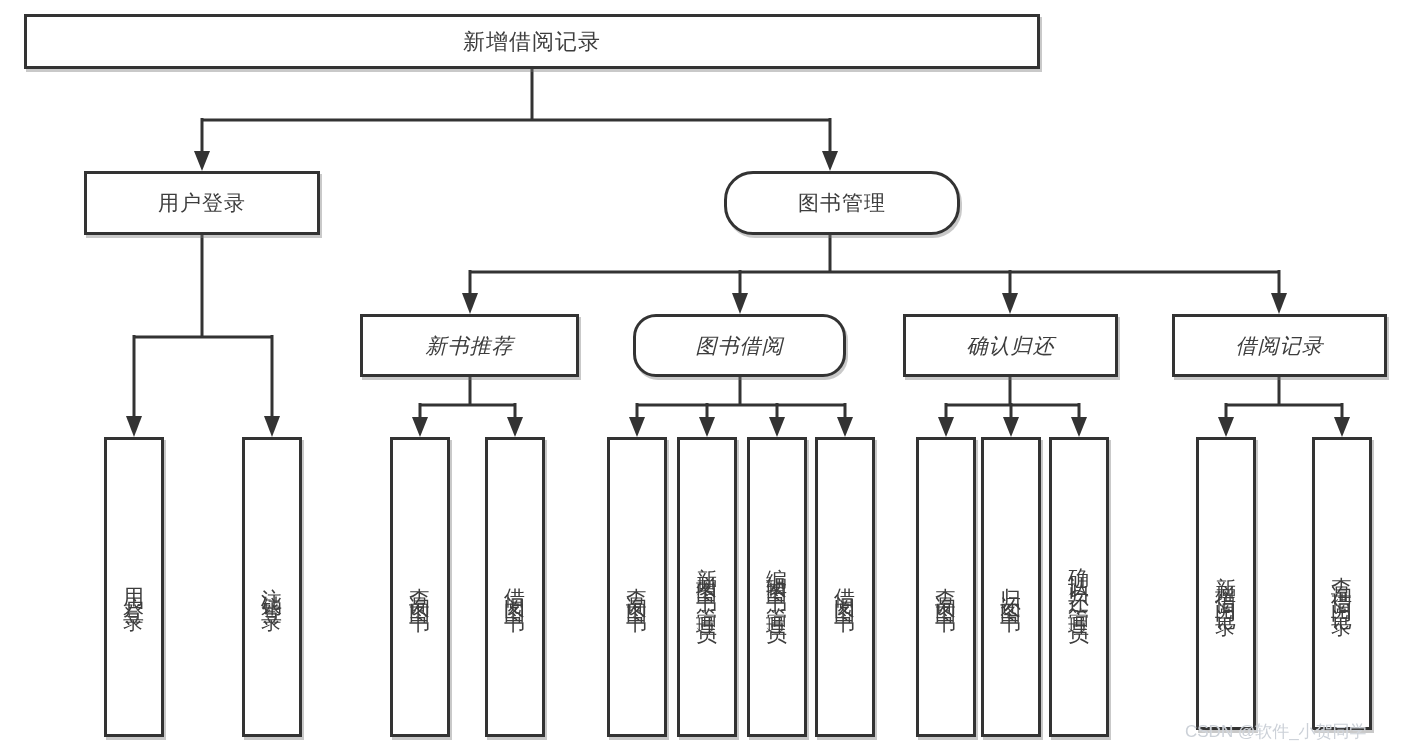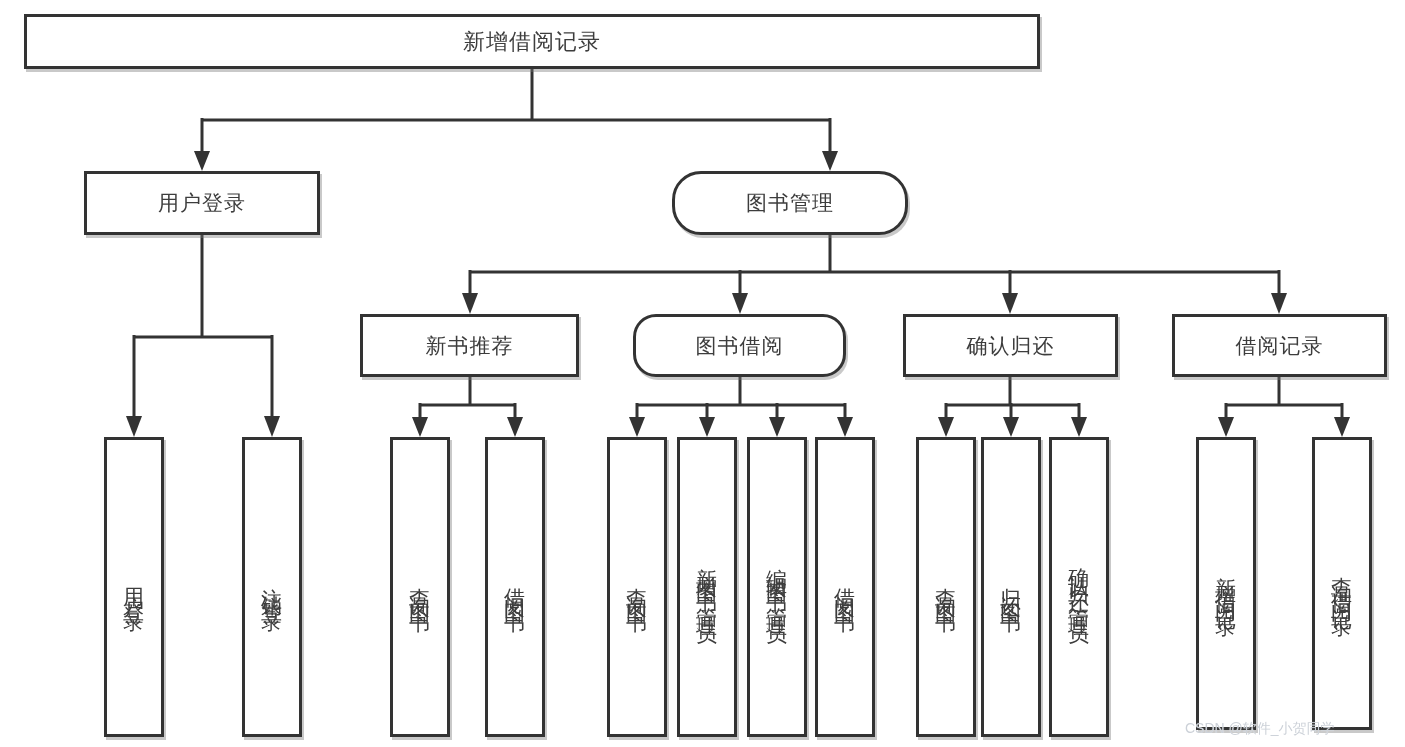--- a/index.html
+++ b/index.html
@@ -36,40 +36,40 @@
   .hbox {
     font-size: 21px;
     letter-spacing: 1px;
     white-space: nowrap;
   }
   .root {
     left: 24px; top: 14px; width: 1016px; height: 55px;
     font-size: 22px;
   }
   .lvl2 { top: 171px; width: 236px; height: 64px; }
-  .lvl3 { top: 314px; height: 63px; }
+  .lvl3 { top: 314px; height: 63px; font-style: italic; }
   .leaf {
     top: 437px;
     width: 60px;
     height: 300px;
   }
   .leaf span {
     writing-mode: vertical-rl;
     text-orientation: mixed;
     font-size: 21px;
     letter-spacing: 8px;
     line-height: 1;
     color: #3d3d3d;
   }
   .leaf.short { height: 293px; }
   #watermark {
     position: absolute;
     left: 1185px;
     top: 720px;
-    font-size: 14px;
+    font-size: 17px;
     color: #ccd1d8;
     white-space: nowrap;
     text-shadow: 0 0 1px rgba(255,255,255,0.6);
   }
 </style>
 </head>
 <body>
 
 <div id="canvas">
 
@@ -145,21 +145,21 @@
       <polyline points="1226,403 1226,421"></polyline>
       <polygon points="1218,417 1234,417 1226,437" fill="#333333" stroke="none"></polygon>
       <polyline points="1342,403 1342,421"></polyline>
       <polygon points="1334,417 1350,417 1342,437" fill="#333333" stroke="none"></polygon>
     </g>
   </svg>
 
   <div class="box hbox root">新增借阅记录</div>
 
   <div class="box hbox lvl2" style="left:84px;">用户登录</div>
-  <div class="box hbox lvl2" style="left:672px;border-radius:29px;">图书管理</div>
+  <div class="box hbox lvl2" style="left:724px;border-radius:29px;">图书管理</div>
 
   <div class="box hbox lvl3" style="left:360px;width:219px;">新书推荐</div>
   <div class="box hbox lvl3" style="left:633px;width:213px;border-radius:23px;">图书借阅</div>
   <div class="box hbox lvl3" style="left:903px;width:215px;">确认归还</div>
   <div class="box hbox lvl3" style="left:1172px;width:215px;">借阅记录</div>
 
   <div class="box leaf" style="left:104px;">
     <span>用户登录</span>
   </div>
   <div class="box leaf" style="left:242px;">

